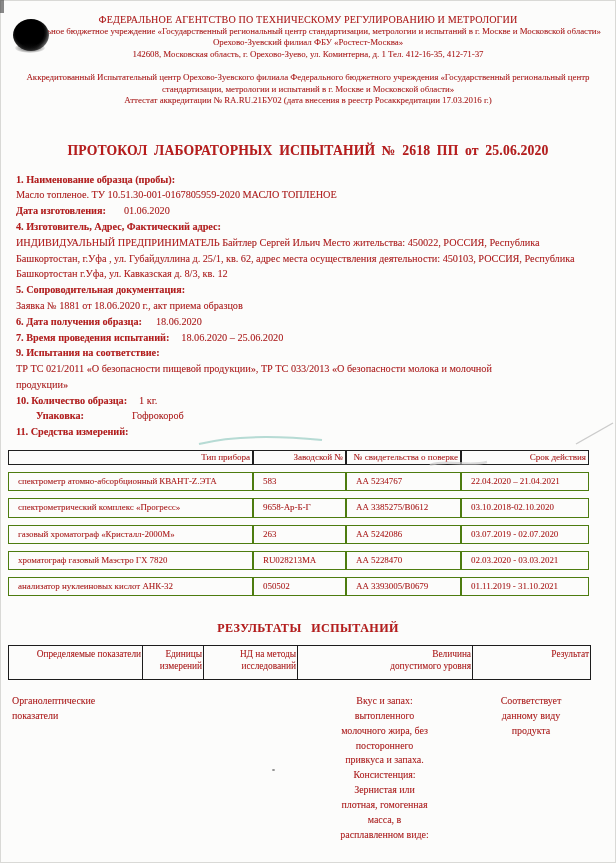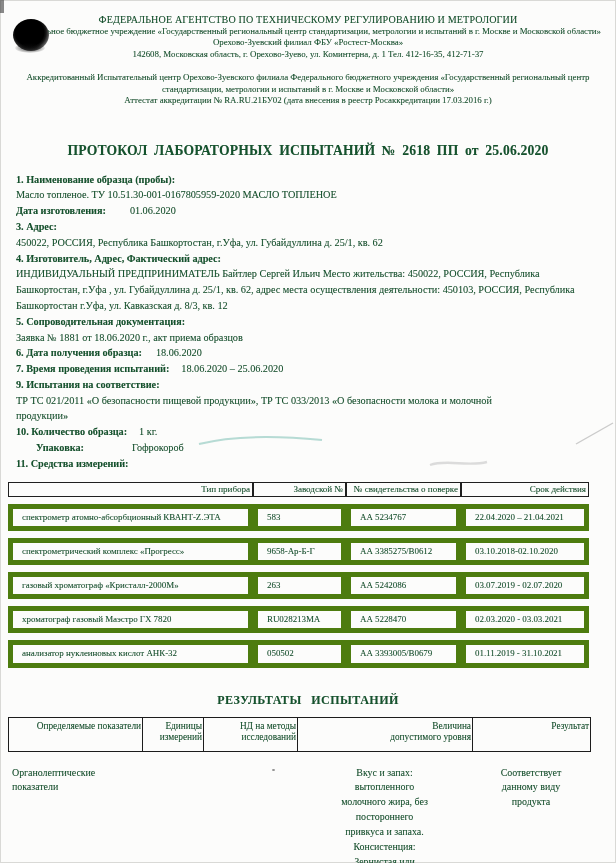--- a/index.html
+++ b/index.html
@@ -1,49 +1,49 @@
 <!DOCTYPE html>
 <html><head>
 <meta charset="utf-8">
 <style>
   html,body{margin:0;padding:0;background:#e9e9e9;}
   .page{
     position:relative;
     width:616px;height:863px;
     background:#fcfcfb;
     font-family:"Liberation Serif","DejaVu Serif",serif;
-    color:#14532d;
+    color:#b91c1c;
     overflow:hidden;
     box-shadow:inset 0 0 0 1px #d9d9d6;
     text-shadow:0.2px 0.2px 0.35px rgba(50,50,50,0.30);
   }
   
   .org-header{padding-top:13px;text-align:center;line-height:1.3;}
   .org-header .agency{font-size:10px;letter-spacing:0.2px;}
   .org-header .sub{font-size:8.8px;}
   .accred{margin-top:12px;text-align:center;font-size:8.8px;line-height:1.3;
           width:94%;margin-left:auto;margin-right:auto;}
   
   .doc-title{margin-top:36px;text-align:center;font-weight:bold;font-size:13.6px;
              word-spacing:3px;letter-spacing:0.2px;}
   
   .fields{margin:13px 14px 0 16px;font-size:10.2px;line-height:15.8px;}
   .flabel{font-weight:bold;}
   .fvalue{font-weight:normal;}
   .pre{white-space:pre-line;}
   .inline .flabel,.inline .fvalue{display:inline;}
   .gap12{margin-left:12px;} .gap14{margin-left:14px;} .gap18{margin-left:18px;}
-  .gap20{margin-left:24px;} .gap48{margin-left:48px;margin-top:40px;}
+  .gap20{margin-left:18px;} .gap48{margin-left:48px;margin-top:40px;}
   .indent36{margin-left:20px;display:inline-block;}
   
   table.instruments{border-collapse:separate;border-spacing:0 7px;table-layout:fixed;
     width:581px;margin:3px 0 0 8px;font-size:8.9px;line-height:1.25;}
   table.instruments th{border:1.2px solid #1f1f1f;font-weight:normal;text-align:right;
     padding:1px 2px;font-size:9px;background:#fcfcfb;}
-  table.instruments td{border:5px solid #4d7c0f;padding:3px 4px 3px 9px;overflow:hidden;
+  table.instruments td{border:1px solid #4d7c0f;padding:3px 4px 3px 9px;overflow:hidden;
     white-space:nowrap;}
   
   .results-heading{margin-top:18px;text-align:center;font-weight:bold;font-size:12px;
     letter-spacing:0.5px;word-spacing:6px;}
   table.res-head{border-collapse:collapse;table-layout:fixed;width:582px;margin:9px 0 0 8px;}
   table.res-head th{border:1.4px solid #1c1c1c;font-size:9.3px;font-weight:normal;
     text-align:right;vertical-align:top;padding:3px 1px 2px 1px;height:28px;
     white-space:pre-line;line-height:1.25;}
   .res-body{display:grid;grid-template-columns:134px 61px 94px 175px 118px;
     width:582px;margin:14px 0 0 8px;}
@@ -79,24 +79,20 @@
 
   <div class="doc-title">ПРОТОКОЛ  ЛАБОРАТОРНЫХ  ИСПЫТАНИЙ  №    2618 ПП   от   25.06.2020</div>
 
   <div class="fields">
     <div class="field">
       <div class="flabel">1. Наименование образца (пробы):</div>
       <div class="fvalue">Масло топленое. ТУ 10.51.30-001-0167805959-2020 МАСЛО ТОПЛЕНОЕ</div>
     </div>
     <div class="field inline">
       <span class="flabel">Дата изготовления:</span><span class="fvalue gap20">01.06.2020</span>
-    </div>
-    <div class="field">
-      <div class="flabel">3. Адрес:</div>
-      <div class="fvalue">450022, РОССИЯ,  Республика Башкортостан, г.Уфа,  ул. Губайдуллина д. 25/1, кв. 62</div>
     </div>
     <div class="field">
       <div class="flabel">4. Изготовитель,  Адрес,  Фактический адрес:</div>
       <div class="fvalue">ИНДИВИДУАЛЬНЫЙ  ПРЕДПРИНИМАТЕЛЬ  Байтлер Сергей Ильич  Место жительства: 450022, РОССИЯ,  Республика Башкортостан, г.Уфа , ул. Губайдуллина д. 25/1, кв. 62, адрес места осуществления деятельности: 450103, РОССИЯ, Республика Башкортостан г.Уфа, ул. Кавказская д. 8/3, кв. 12</div>
     </div>
     <div class="field">
       <div class="flabel">5. Сопроводительная документация:</div>
       <div class="fvalue">Заявка № 1881 от 18.06.2020 г., акт приема образцов</div>
     </div>
     <div class="field inline">

